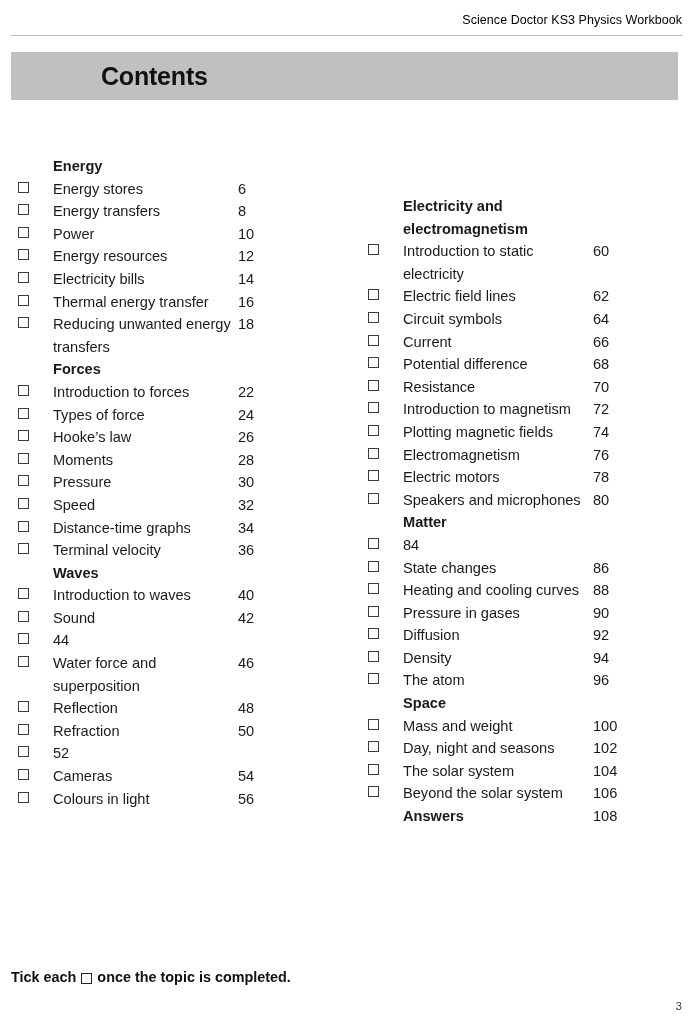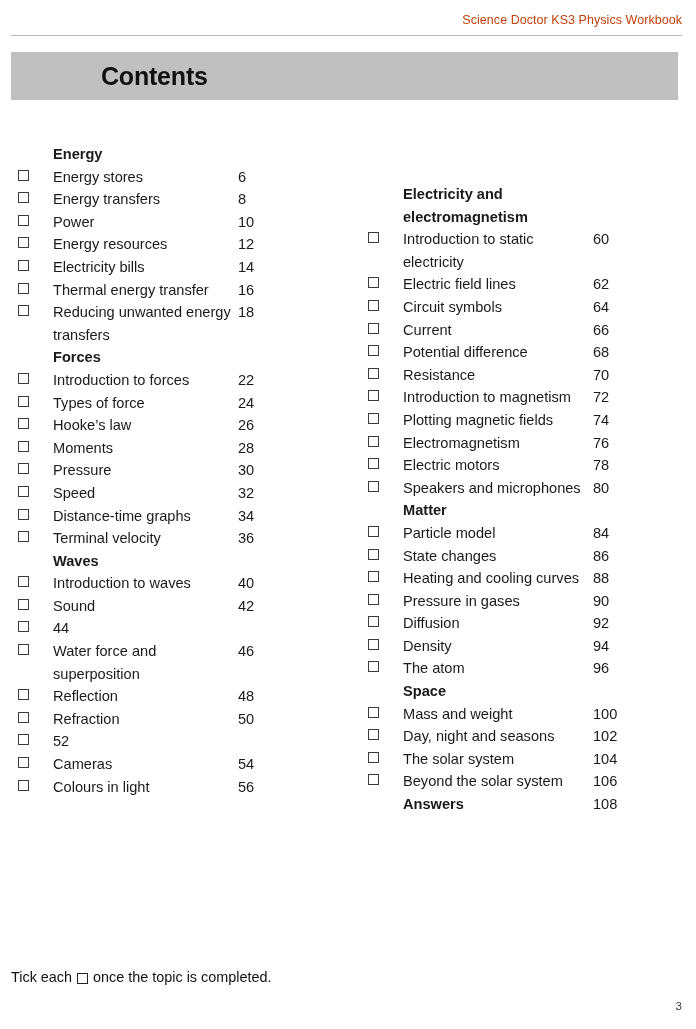--- a/index.html
+++ b/index.html
@@ -20,21 +20,21 @@
   .page-header {
     position: absolute;
     top: 10px;
     left: 11px;
     right: 14px;
     height: 25px;
     text-align: right;
   }
   .page-header .hdr-text {
     font-size: 12.5px;
-    color: #c2410c;
+    color: #000000;
     letter-spacing: 0.05px;
     line-height: 16px;
     display: inline-block;
     text-align: center;
   }
   .header-rule {
     position: absolute;
     top: 35px;
     left: 11px;
     right: 14px;
@@ -63,21 +63,21 @@
 
   
   .columns {
     position: absolute;
     top: 143px;
     left: 0;
     width: 696px;
   }
   .col {
     position: absolute;
-    top: 0;
+    top: 12px;
   }
   .col-left  { left: 18px;  width: 330px; }
   .col-right { left: 368px; width: 320px; margin-top: 40px; }
 
   .entry {
     display: flex;
     align-items: flex-start;
     min-height: 22.6px;
   }
   .entry.group {
@@ -121,21 +121,21 @@
   .col-right .label-cell { width: 190px; flex: 0 0 190px; }
   .col-right .page-cell  { flex: 0 0 50px; }
   .page-cell.bold { font-weight: normal; }
 
   
   .footnote {
     position: absolute;
     left: 11px;
     top: 967px;
     font-size: 14.4px;
-    font-weight: normal;
+    font-weight: bold;
     color: #111111;
     display: flex;
     align-items: center;
     gap: 0px;
     line-height: 20px;
   }
   .footnote .inline-box {
     display: inline-block;
     width: 11px;
     height: 11px;
@@ -446,21 +446,20 @@
         <div class="cb-cell empty">
           <span class="checkbox"></span>
         </div>
         <div class="label-cell bold">Matter</div>
         <div class="page-cell bold"></div>
       </div>
       <div class="entry">
         <div class="cb-cell">
           <span class="checkbox"></span>
         </div>
-        <div class="label-cell">Particle model</div>
         <div class="page-cell">84</div>
       </div>
       <div class="entry">
         <div class="cb-cell">
           <span class="checkbox"></span>
         </div>
         <div class="label-cell">State changes</div>
         <div class="page-cell">86</div>
       </div>
       <div class="entry">

